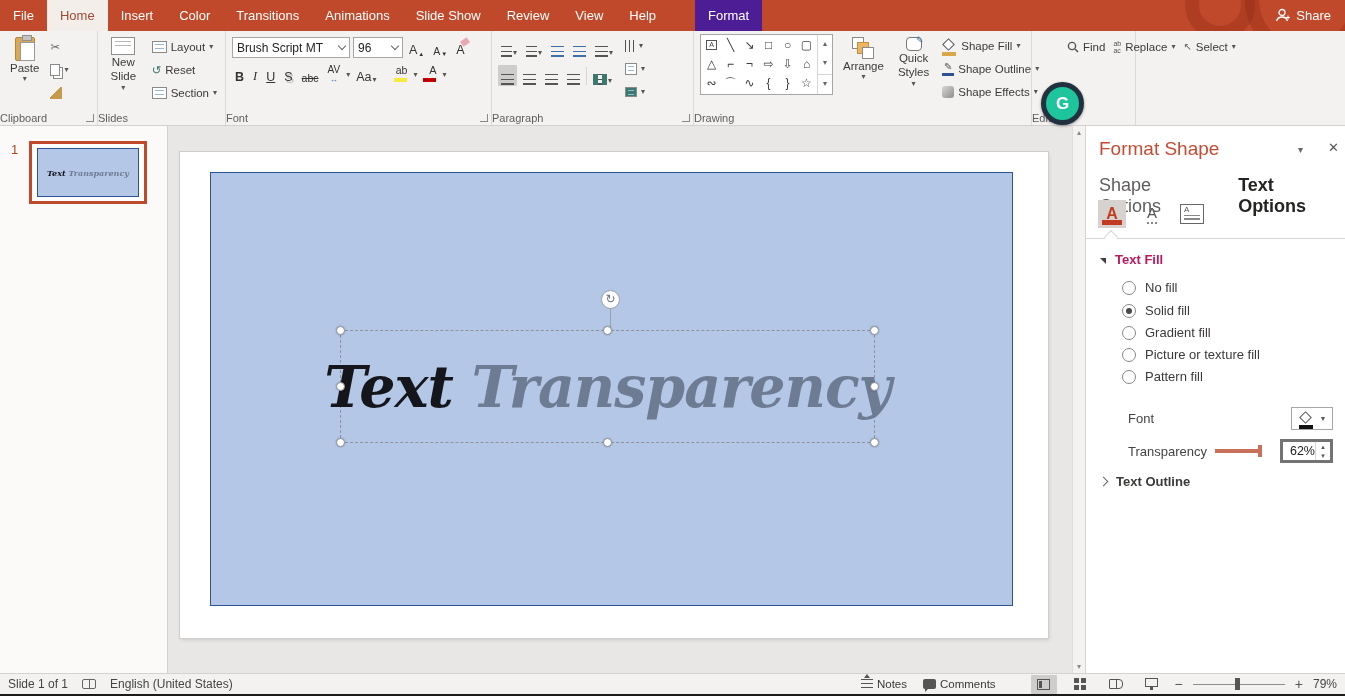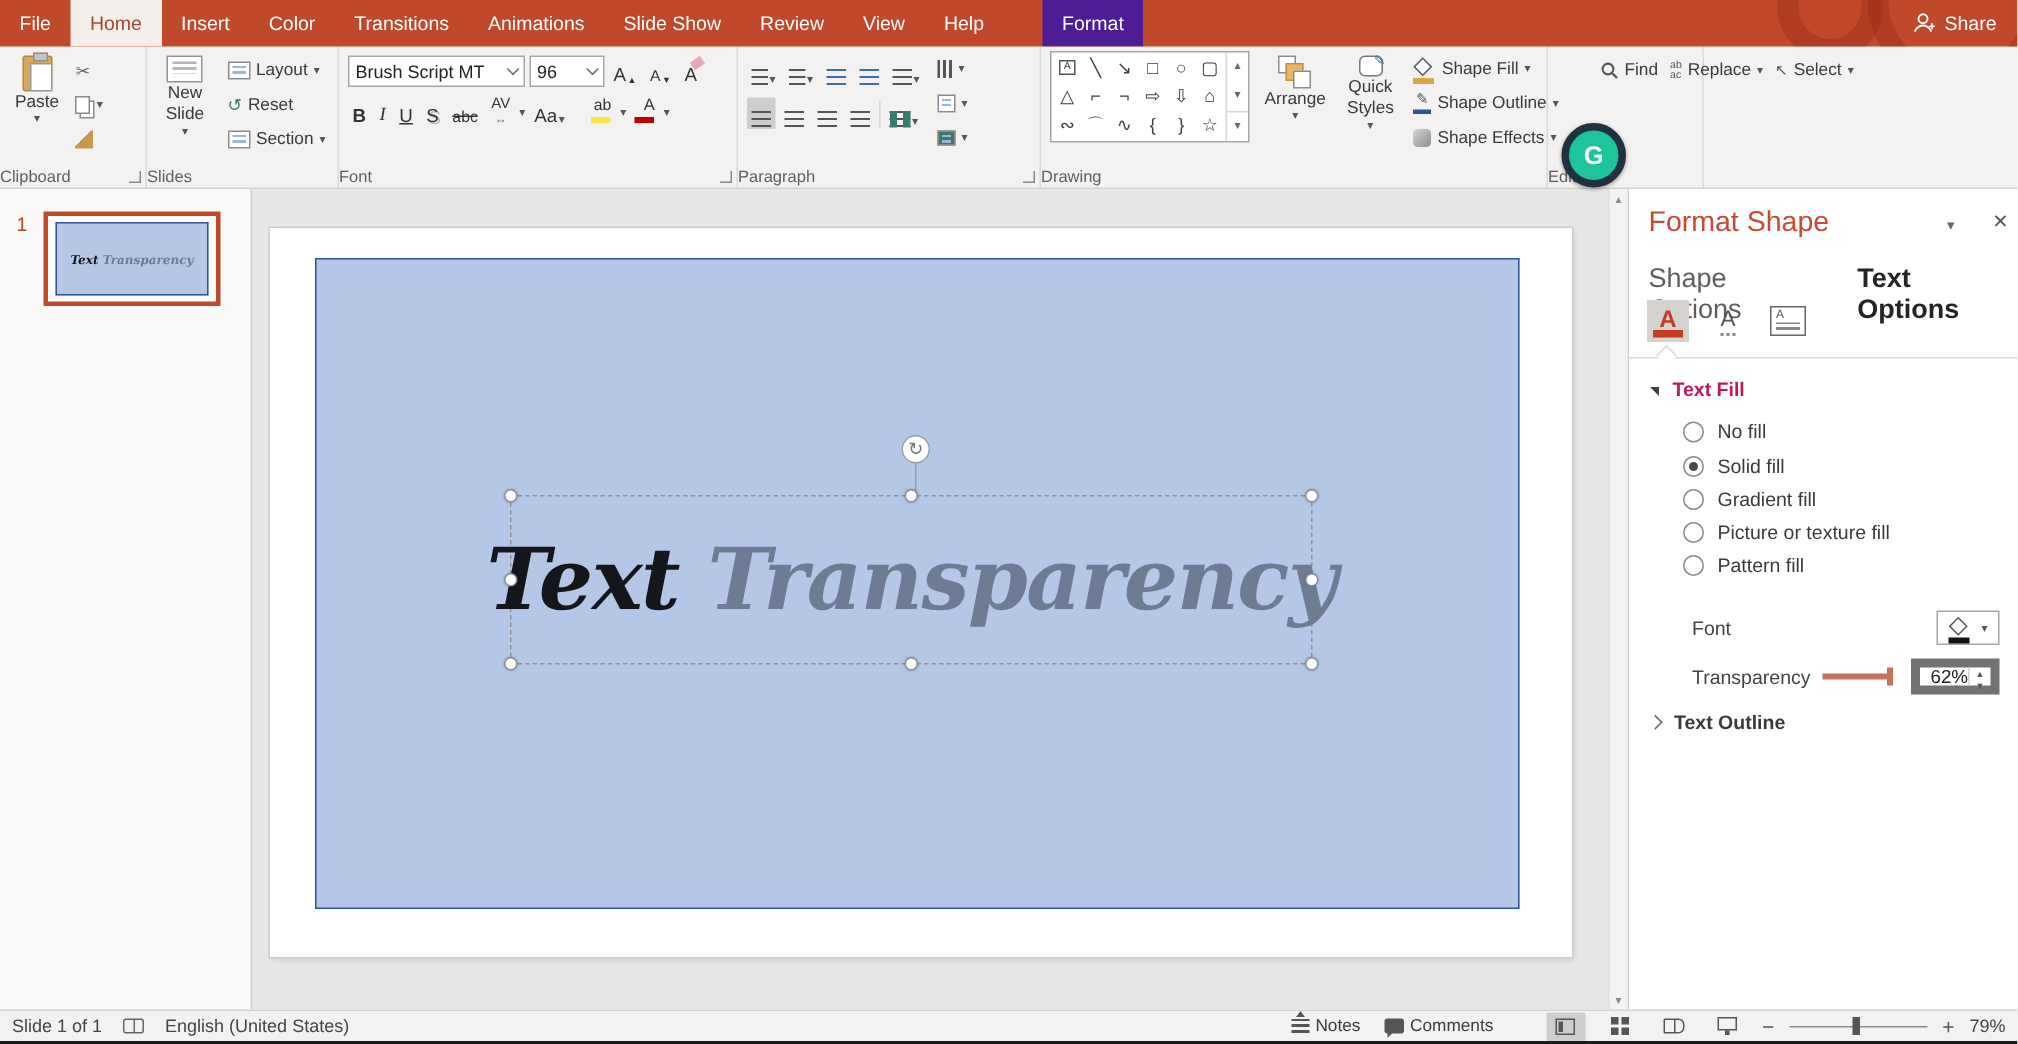--- a/index.html
+++ b/index.html
@@ -93,21 +93,21 @@
   #colorrow{position:absolute;left:42px;top:281px;right:12px;display:flex;align-items:center}
   #colorbtn{margin-left:auto;width:42px;height:23px;border:1px solid #A8A6A4;background:#fff;display:flex;align-items:center;justify-content:space-evenly}
   .bucket{width:15px;height:15px;position:relative}
   .bucket .cup{position:absolute;left:2px;top:2px;width:9px;height:9px;border:1.3px solid #555;transform:rotate(45deg);background:#fff}
   .bucket .blk{position:absolute;left:0;bottom:-3px;width:14px;height:4px;background:#111}
   #transrow{position:absolute;left:42px;top:313px;right:12px;display:flex;align-items:center}
   #slider{position:relative;width:56px;height:12px;margin-left:8px}
   #slider .track{position:absolute;left:0;right:0;top:5px;height:2px;background:#C3C1BF}
   #slider .fill{position:absolute;left:0;top:4px;width:46px;height:4px;background:#C9705A}
   #slider .knob{position:absolute;left:43px;top:0;width:4px;height:12px;background:#C9705A}
-  #spin{margin-left:22px;width:64px;height:24px;border:6px solid #737373;display:flex;align-items:stretch}
+  #spin{margin-left:22px;width:64px;height:24px;border:3px solid #737373;display:flex;align-items:stretch}
   #spin .val{flex:1;display:flex;align-items:center;padding-left:7px;font-size:12.5px;color:#222}
   #spin .arrows{width:15px;border-left:1px solid #D8D6D4;display:flex;flex-direction:column}
   #spin .arrows span{flex:1;display:flex;align-items:center;justify-content:center;font-size:7px;color:#555}
   #outlinehead{top:348px}
 
   
   #statusbar{position:absolute;left:0;right:0;bottom:2px;height:21px;background:#F3F2F1;border-top:1px solid #D4D2D0;display:flex;align-items:center;font-size:12px;color:#444;padding:0 8px;z-index:25}
   #blackstrip{position:absolute;left:0;right:0;bottom:0;height:2px;background:#1b1b1b}
   .sdiv{width:14px}
   #sright{margin-left:auto;display:flex;align-items:center;gap:10px}

